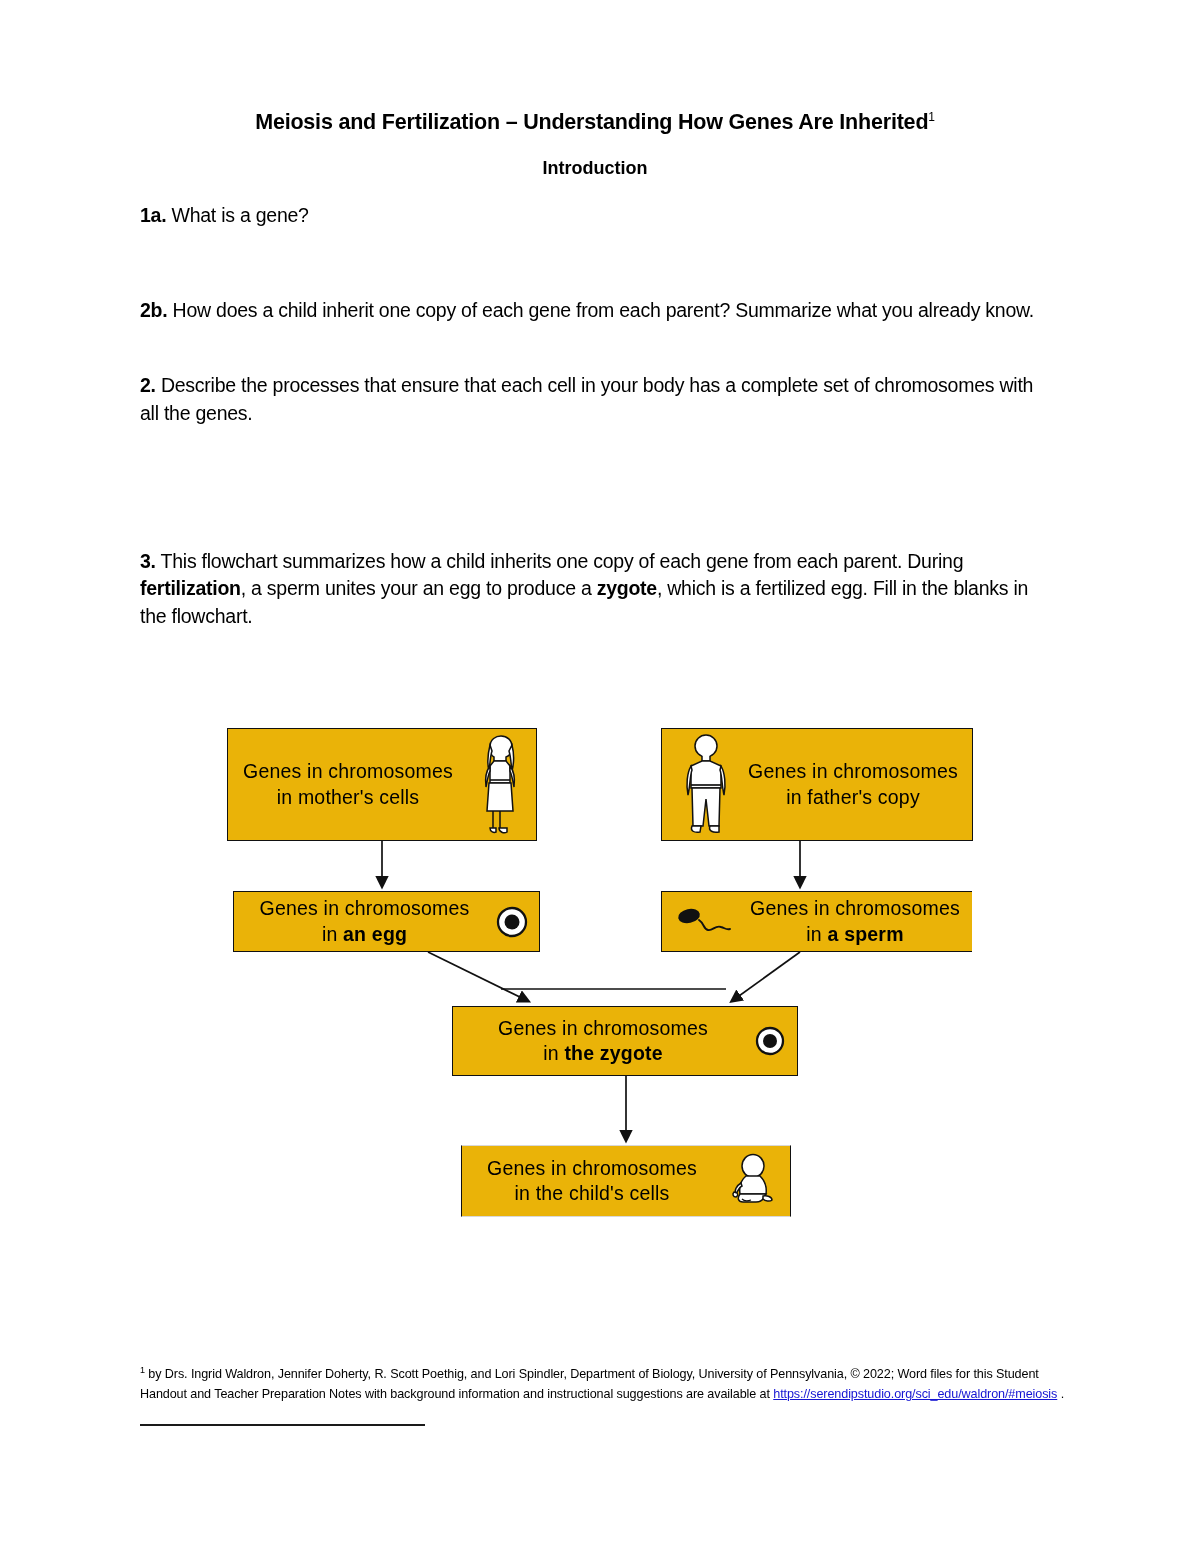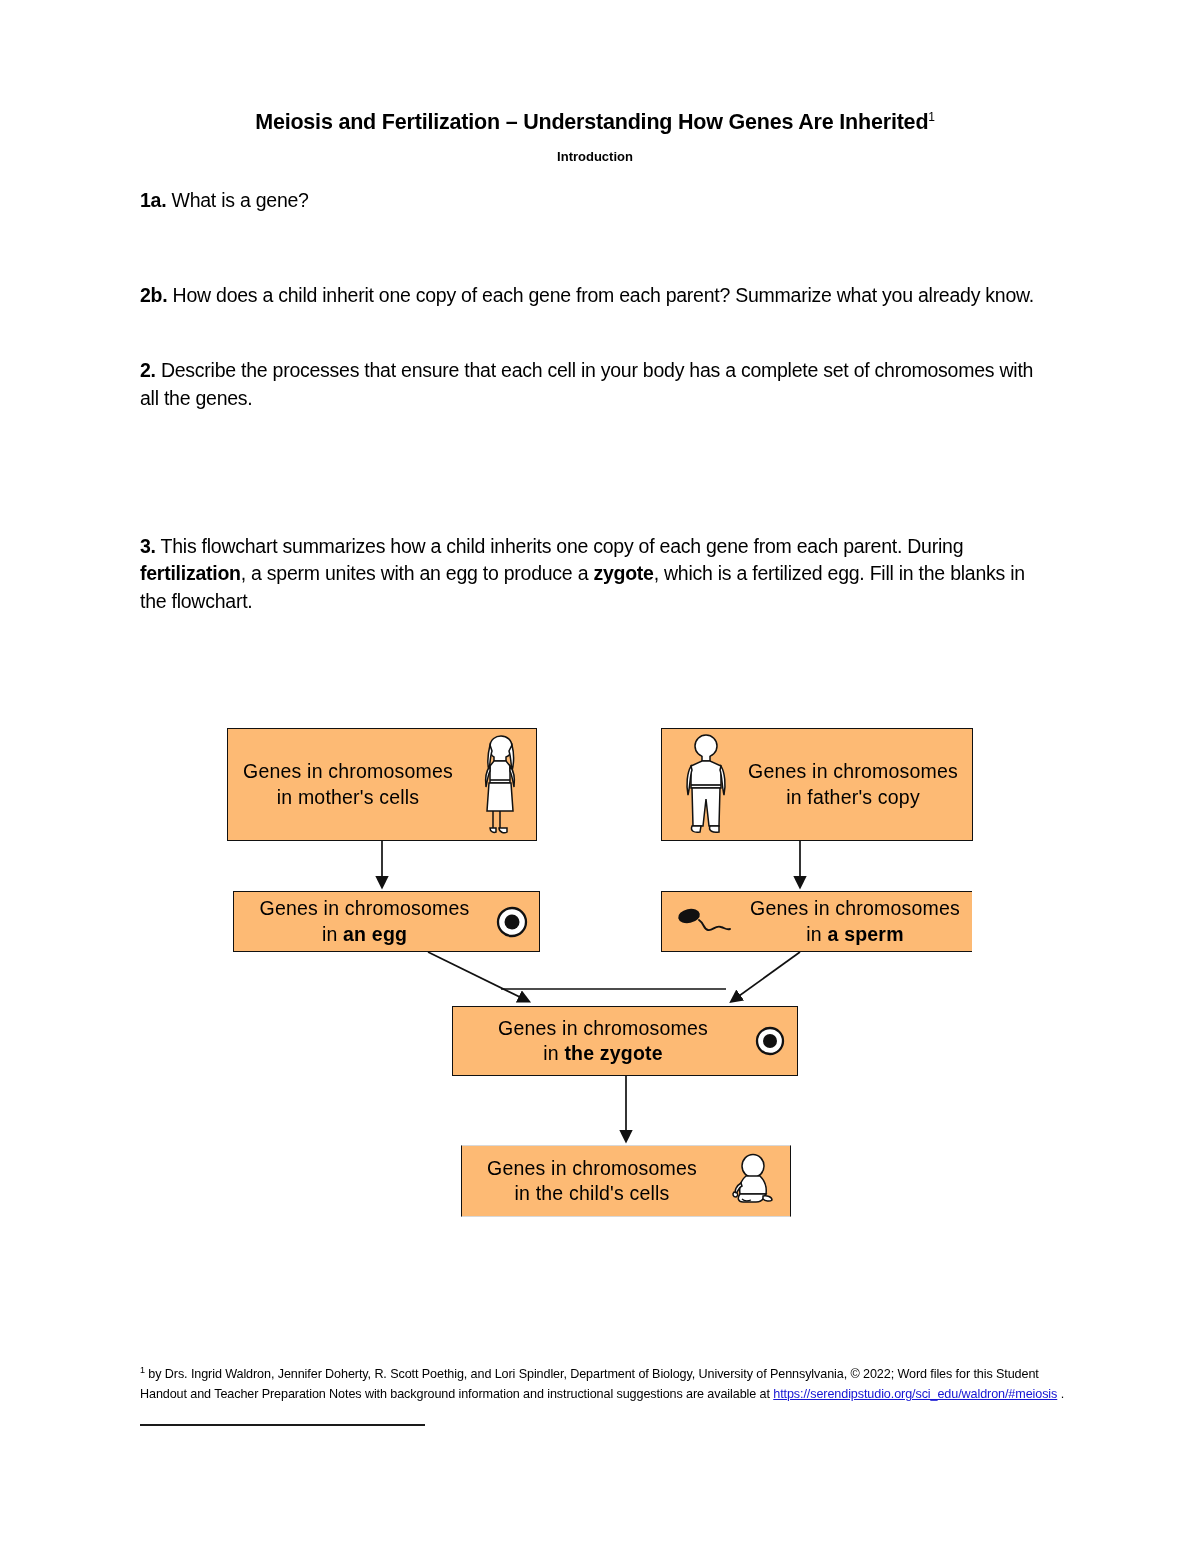--- a/index.html
+++ b/index.html
@@ -41,22 +41,22 @@
   .doc-title sup {
     font-size: 12px;
     font-weight: normal;
     vertical-align: super;
     line-height: 0;
   }
 
   .doc-subtitle {
     text-align: center;
     font-weight: bold;
-    font-size: 13px;
-    margin-top: 12px;
+    font-size: 18px;
+    margin-top: 21px;
   }
 
   .q {
     font-size: 19.5px;
     line-height: 1.42;
     letter-spacing: -0.25px;
   }
   .q b { font-weight: bold; }
 
   .q-1a { margin-top: 23px; }
@@ -69,21 +69,21 @@
     position: absolute;
     left: 0;
     top: 714px;
     width: 1200px;
     height: 520px;
   }
   .fc-svg { position: absolute; left: 0; top: 0; }
 
   .fc-box {
     position: absolute;
-    background: #fdba74;
+    background: #eab308;
     display: flex;
     align-items: center;
     justify-content: center;
   }
   .fc-box .bx-text {
     font-size: 19.5px;
     line-height: 1.3;
     text-align: center;
     letter-spacing: 0.2px;
     white-space: pre-line;
@@ -184,21 +184,21 @@
     <div class="doc-title"><span>Meiosis and Fertilization – Understanding How Genes Are Inherited</span><sup>1</sup></div>
 
     <div class="doc-subtitle">Introduction</div>
 
     <div class="q q-1a"><b>1a.</b><span> What is a gene?</span></div>
 
     <div class="q q-1b"><b>2b.</b><span> How does a child inherit one copy of each gene from each parent? Summarize what you already know.</span></div>
 
     <div class="q q-2"><b>2.</b><span> Describe the processes that ensure that each cell in your body has a complete set of chromosomes with all the genes.</span></div>
 
-    <div class="q q-3"><b>3.</b><span> This flowchart summarizes how a child inherits one copy of each gene from each parent. During </span><b>fertilization</b><span>, a sperm unites with an egg to produce a </span><b>zygote</b><span>, which is a fertilized egg. Fill in the blanks in the flowchart.</span></div>
+    <div class="q q-3"><b>3.</b><span> This flowchart summarizes how a child inherits one copy of each gene from each parent. During </span><b>fertilization</b><span>, a sperm unites your an egg to produce a </span><b>zygote</b><span>, which is a fertilized egg. Fill in the blanks in the flowchart.</span></div>
   </div>
 
   <div class="flowchart">
 
     <svg class="fc-svg" width="1200" height="520" viewBox="0 0 1200 520">
       <defs>
         <marker id="ah" markerWidth="10" markerHeight="10" refX="6" refY="4" orient="auto" markerUnits="strokeWidth">
           <path d="M0,0 L8,4 L0,8 z" fill="#111"></path>
         </marker>
       </defs>

